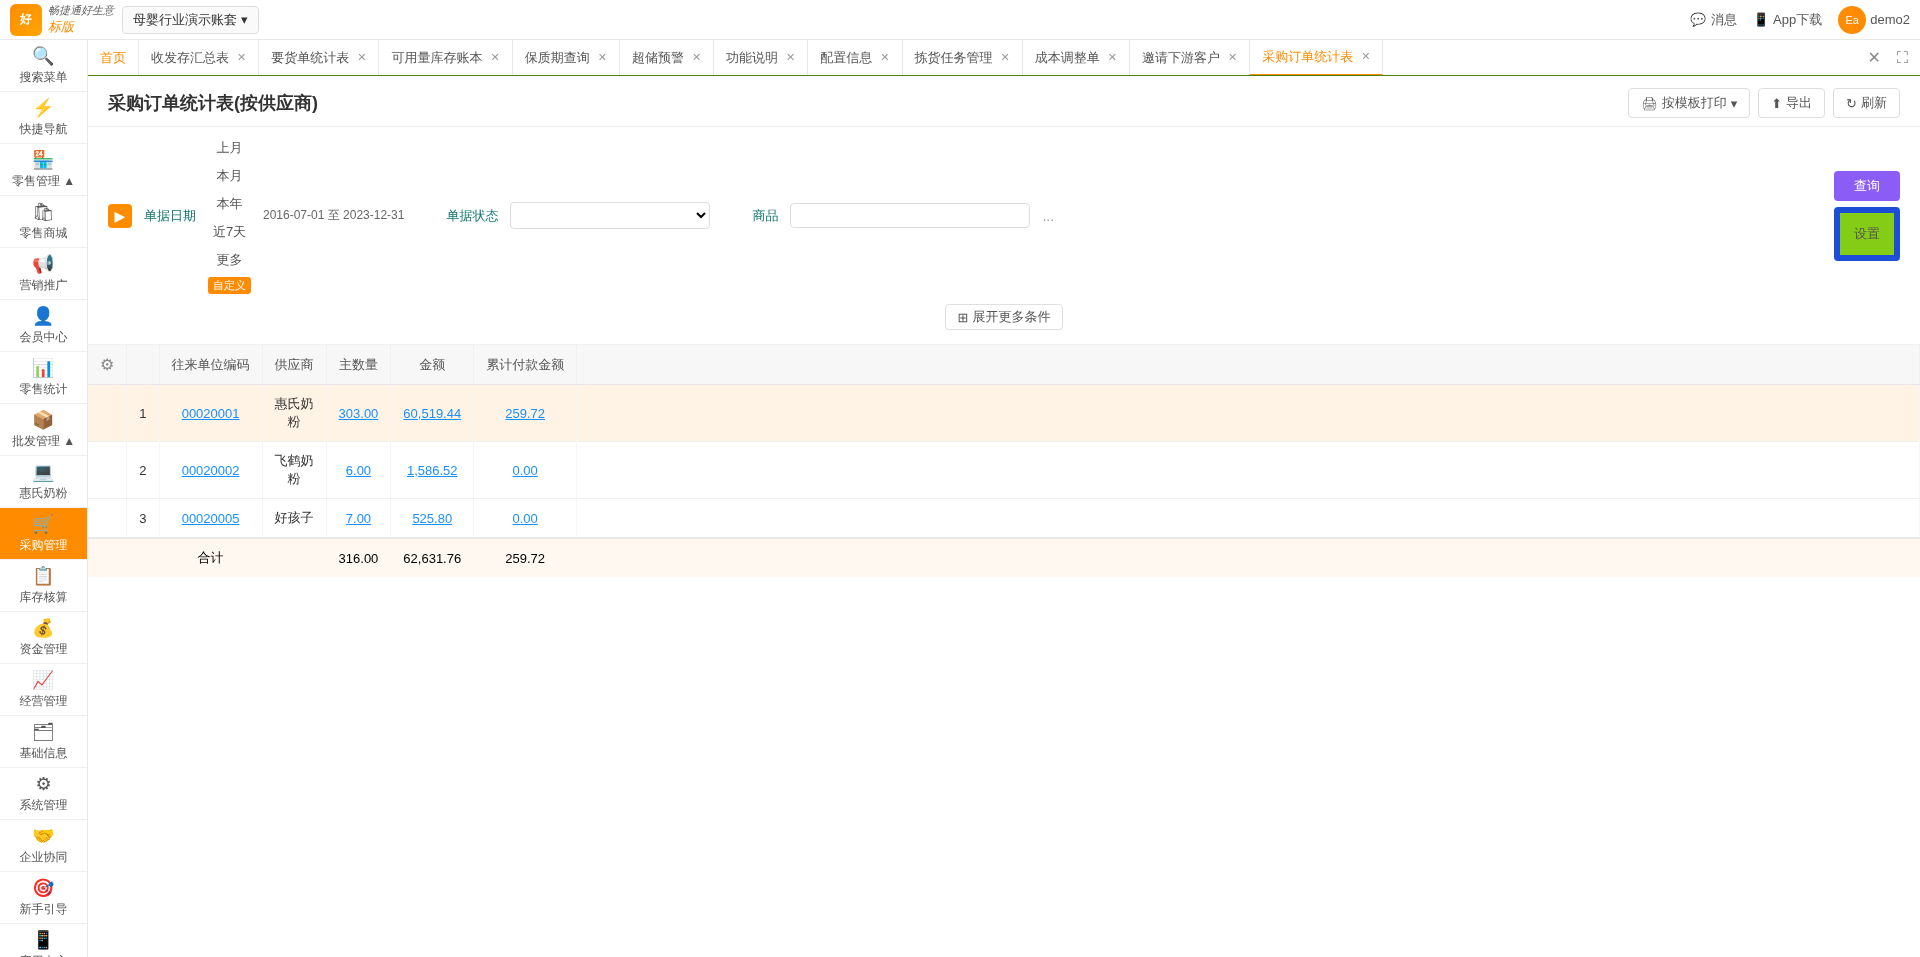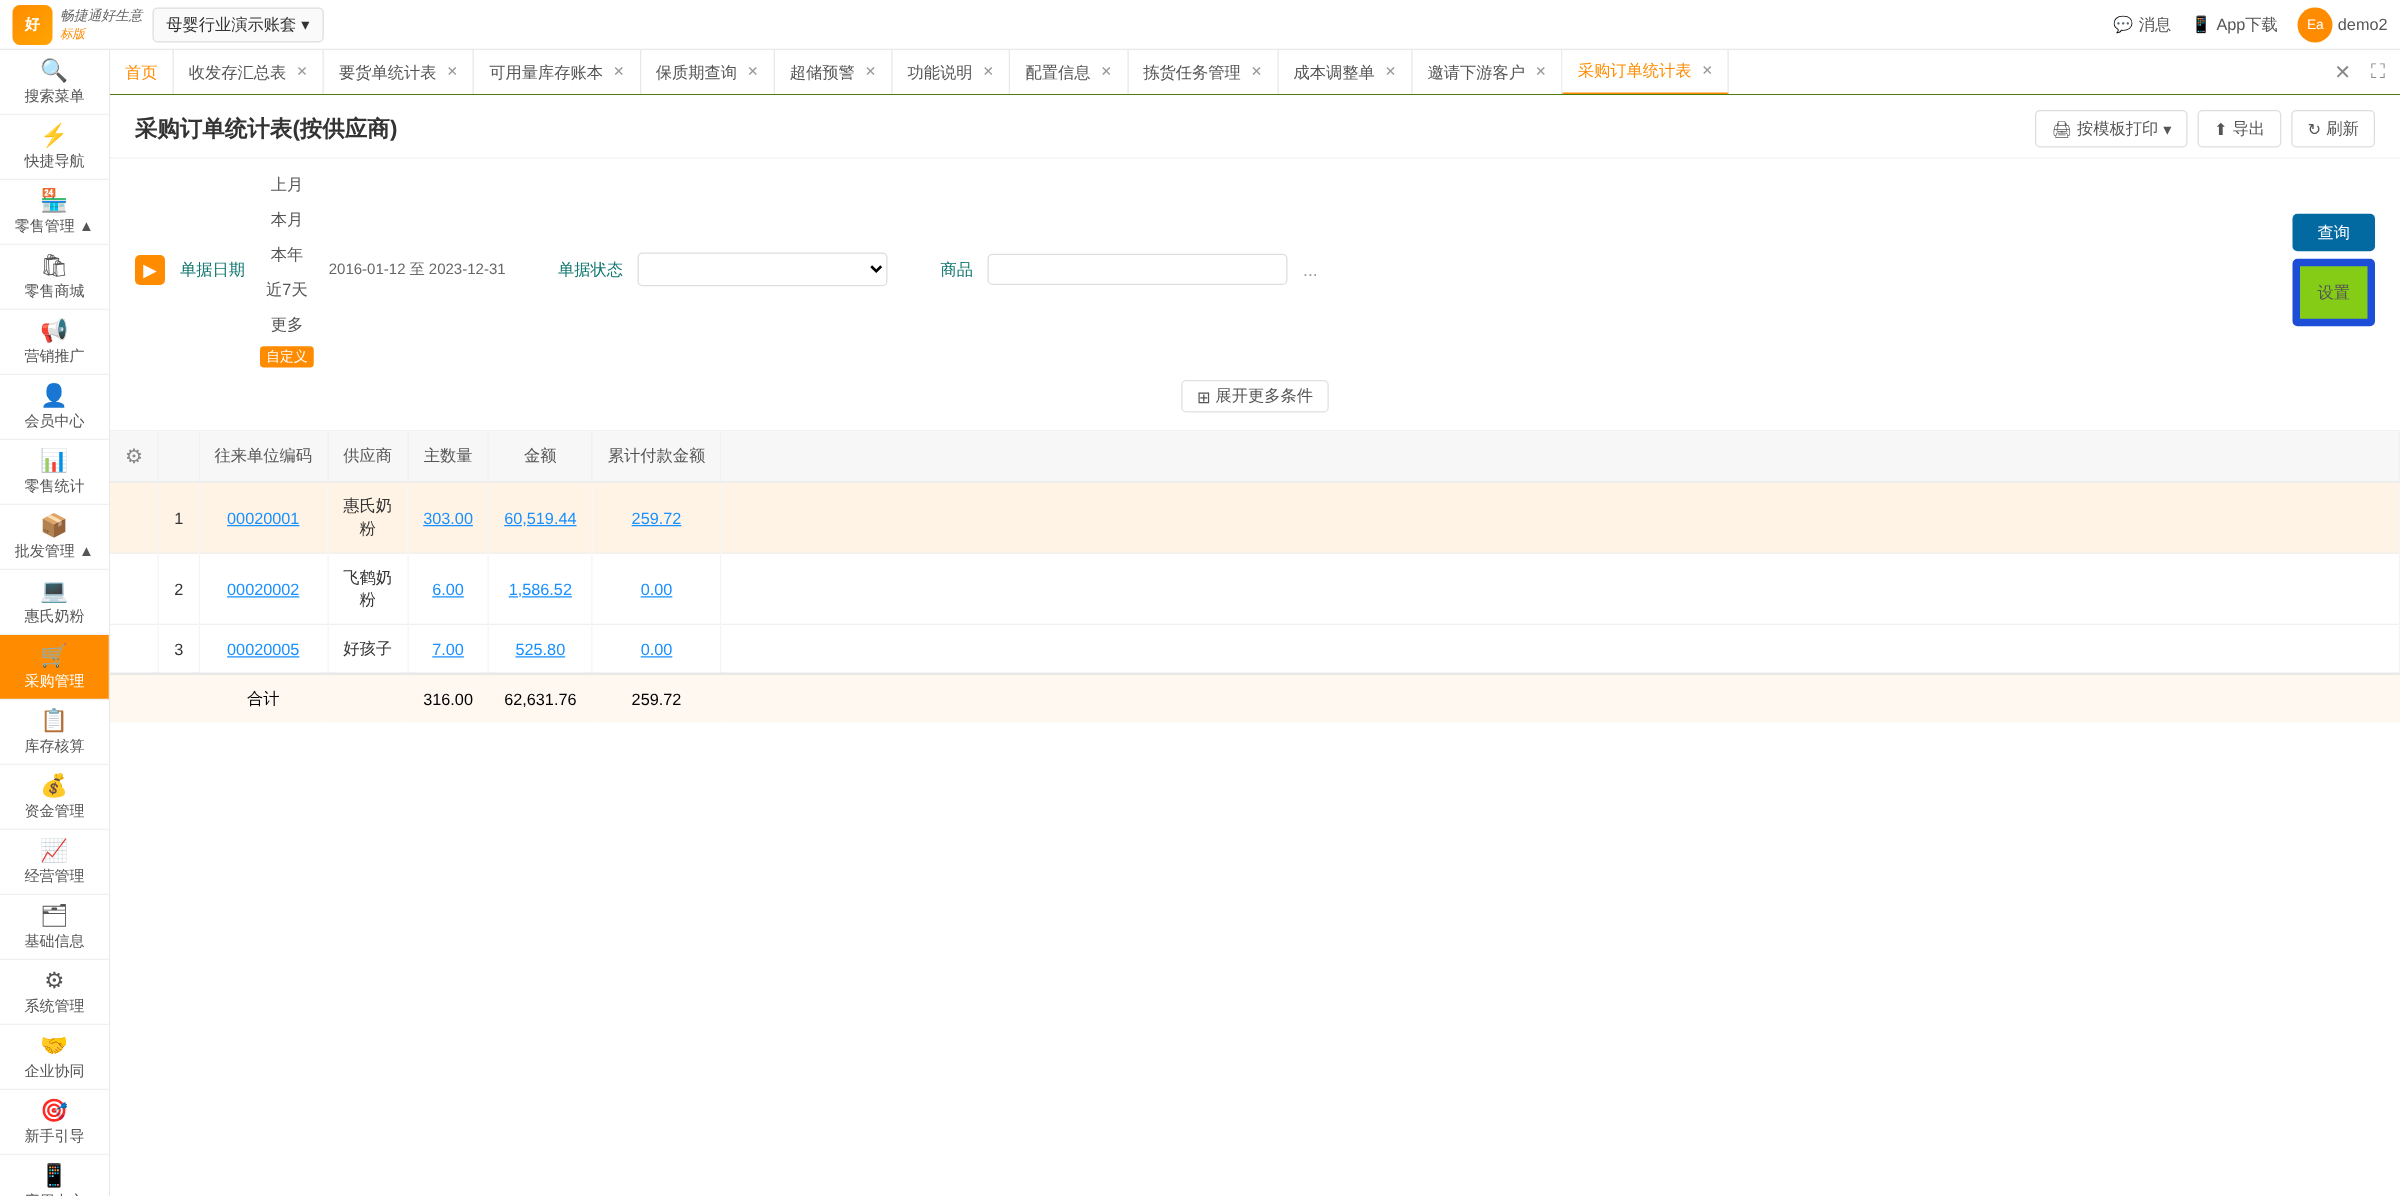--- a/index.html
+++ b/index.html
@@ -57,21 +57,21 @@
     .filter-area { background: #fff; padding: 10px 20px; border-bottom: 1px solid #f0f0f0; flex-shrink: 0; }
     .filter-row { display: flex; align-items: center; gap: 12px; flex-wrap: wrap; }
     .filter-toggle { width: 24px; height: 24px; background: #ff8c00; border-radius: 4px; display: flex; align-items: center; justify-content: center; color: white; cursor: pointer; font-size: 14px; flex-shrink: 0; }
     .filter-label { color: #0f766e; font-size: 13px; white-space: nowrap; }
     .date-shortcuts { display: flex; align-items: center; gap: 6px; flex-direction: column; }
     .date-shortcut { color: #555; cursor: pointer; font-size: 13px; padding: 2px 4px; }
     .date-range { font-size: 12px; color: #666; }
     .custom-badge { background: #ff8c00; color: white; border-radius: 3px; padding: 1px 5px; font-size: 11px; }
     .filter-input { padding: 4px 10px; border: 1px solid #ddd; border-radius: 4px; font-size: 13px; width: 160px; }
     .filter-select { padding: 4px 10px; border: 1px solid #ddd; border-radius: 4px; font-size: 13px; width: 200px; background: #fff; }
-    .btn-query { background: #0369a1; color: white; border: none; border-radius: 4px; padding: 6px 20px; font-size: 13px; cursor: pointer; }
+    .btn-query { background: #8b5cf6; color: white; border: none; border-radius: 4px; padding: 6px 20px; font-size: 13px; cursor: pointer; }
     .btn-settings { border: 6px solid #1d4ed8; background: #84cc16; border-radius: 4px; padding: 12px 14px; font-size: 13px; cursor: pointer; color: #555; }
     .expand-more { display: flex; align-items: center; justify-content: center; padding: 4px; }
     .expand-btn { display: flex; align-items: center; gap: 4px; color: #555; cursor: pointer; font-size: 13px; border: 1px solid #e0e0e0; border-radius: 4px; padding: 3px 12px; }
 
     
     .table-container { flex: 1; overflow: auto; background: #fff; margin: 0; }
     table { width: 100%; border-collapse: collapse; }
     table thead tr { background: #f7f7f7; }
     table thead th { padding: 10px 12px; text-align: center; font-weight: 500; color: #555; border-bottom: 1px solid #e8e8e8; border-right: 1px solid #f0f0f0; font-size: 13px; white-space: nowrap; }
     table tbody tr { border-bottom: 1px solid #f0f0f0; }
@@ -88,21 +88,21 @@
   </style>
 </head>
 <body>
 
 <div class="top-bar">
   <div class="top-bar-left">
     <div class="logo-area">
       <div class="logo-icon">好</div>
       <div class="logo-text">
         <div>畅捷通好生意</div>
-        <div style="color:#ff8c00;font-size:10px;">标版</div>
+        <div style="color:#ff8c00;font-size:13px;">标版</div>
       </div>
     </div>
     <div class="workspace-selector">
       <span>母婴行业演示账套</span>
       <span>▾</span>
     </div>
   </div>
   <div class="top-bar-right">
     <div class="top-bar-action">
       <span>💬</span>
@@ -282,21 +282,21 @@
         <span class="filter-label">单据日期</span>
         <div class="date-shortcuts">
           <span class="date-shortcut">上月</span>
           <span class="date-shortcut">本月</span>
           <span class="date-shortcut">本年</span>
           <span class="date-shortcut">近7天</span>
           <span class="date-shortcut">更多</span>
           <span class="custom-badge">自定义</span>
         </div>
         <div class="date-range">
-          <span>2016-01-12</span>
+          <span>2016-07-01</span>
           <span> 至 </span>
           <span>2023-12-31</span>
         </div>
 
         <span class="filter-label" style="margin-left:30px;">单据状态</span>
         <select class="filter-select">
           <option value=""></option>
         </select>
 
         <span class="filter-label" style="margin-left:30px;">商品</span>

